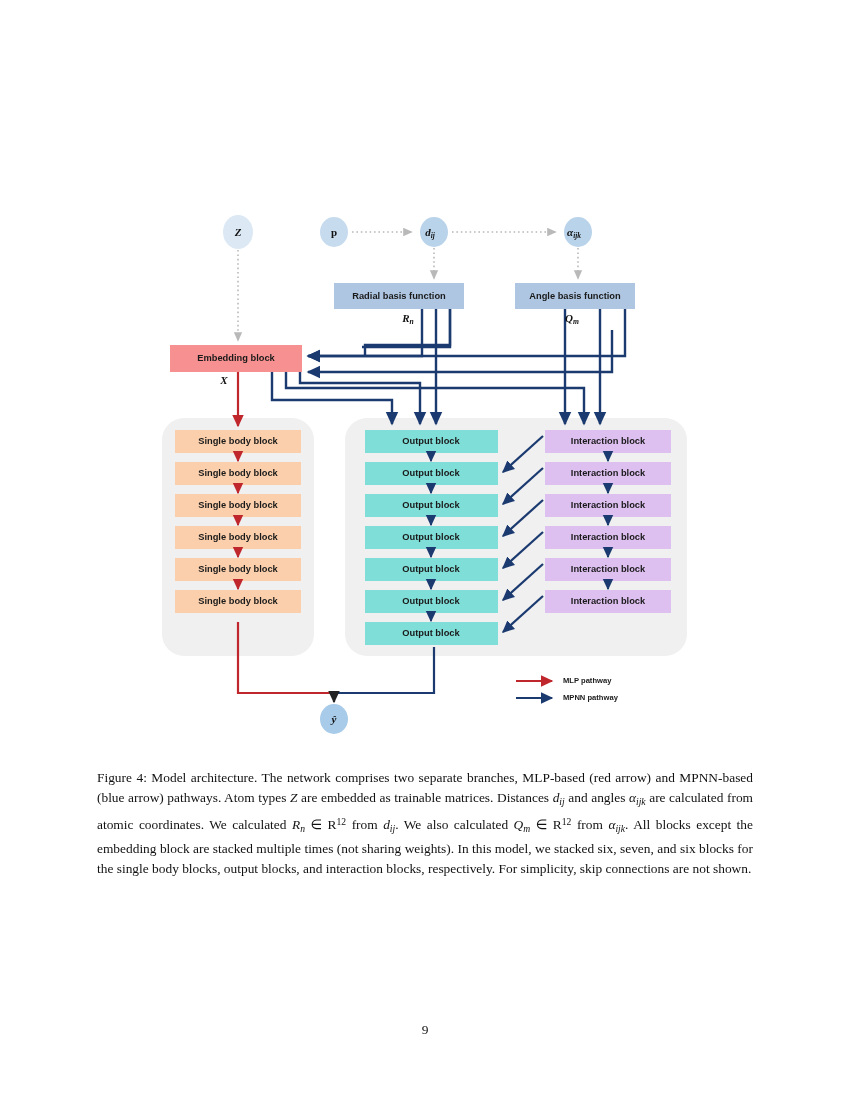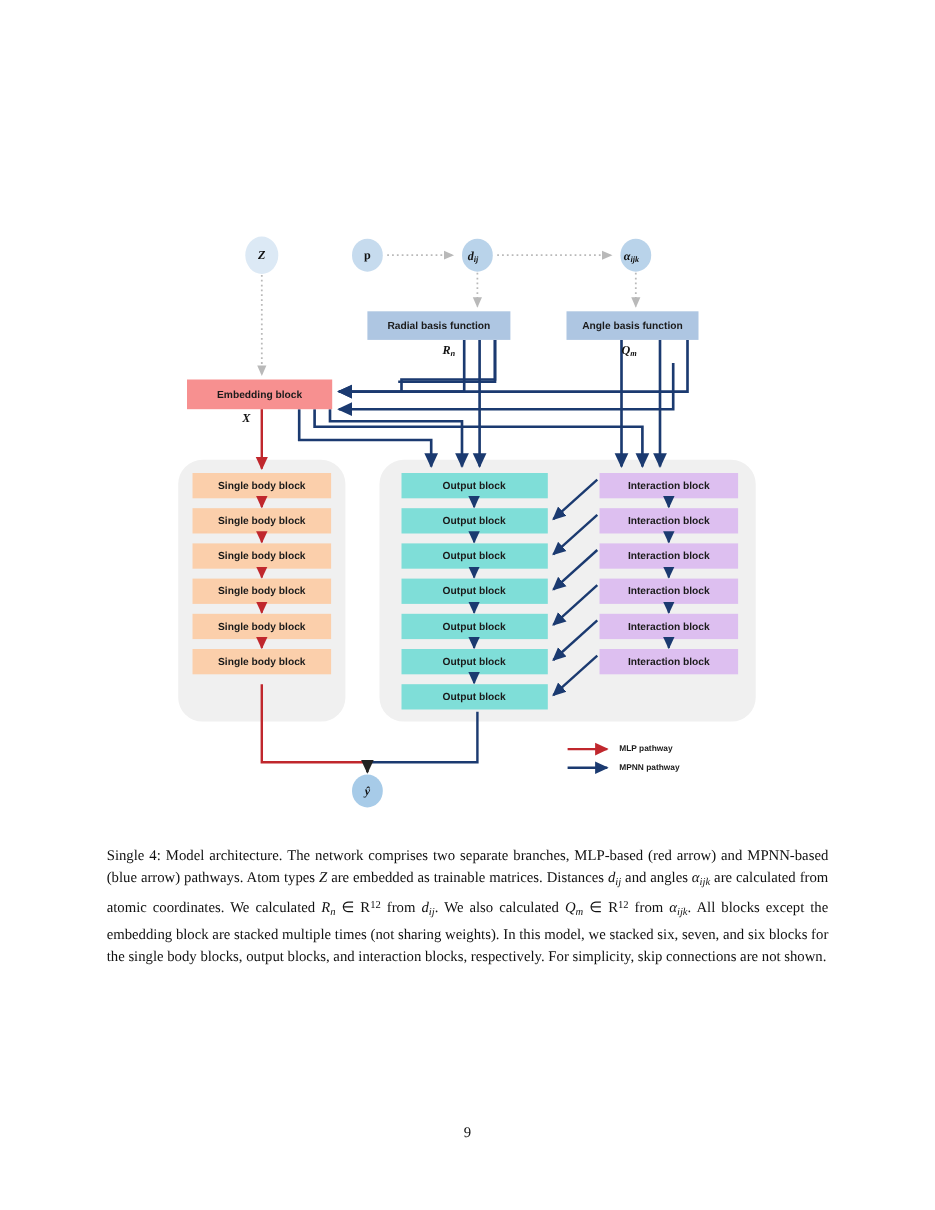--- a/index.html
+++ b/index.html
@@ -309,17 +309,17 @@
     <line x1="516" y1="681" x2="552" y2="681" stroke="#c0272d" stroke-width="2.2" marker-end="url(#arrow-red)"></line>
     <text class="legendlabel" x="563" y="681">MLP pathway</text>
     <line x1="516" y1="698" x2="552" y2="698" stroke="#1b3a70" stroke-width="2.2" marker-end="url(#arrow-blue)"></line>
     <text class="legendlabel" x="563" y="698">MPNN pathway</text>
   </g>
 
 </svg>
 </div>
 
 <div id="caption">
-  <span>Single 4:</span>
+  <span>Figure 4:</span>
   <span>Model architecture. The network comprises two separate branches, MLP-based (red arrow) and MPNN-based (blue arrow) pathways. Atom types </span><i>Z</i><span> are embedded as trainable matrices. Distances </span><i>d</i><i class="sub">ij</i><span> and angles </span><i>α</i><i class="sub">ijk</i><span> are calculated from atomic coordinates. We calculated </span><i>R</i><i class="sub">n</i><span> ∈ </span><span class="bb">R</span><span class="sup">12</span><span> from </span><i>d</i><i class="sub">ij</i><span>. We also calculated </span><i>Q</i><i class="sub">m</i><span> ∈ </span><span class="bb">R</span><span class="sup">12</span><span> from </span><i>α</i><i class="sub">ijk</i><span>. All blocks except the embedding block are stacked multiple times (not sharing weights). In this model, we stacked six, seven, and six blocks for the single body blocks, output blocks, and interaction blocks, respectively. For simplicity, skip connections are not shown.</span>
 </div>
 
 <div id="page-number">9</div>
 
 </body></html>

